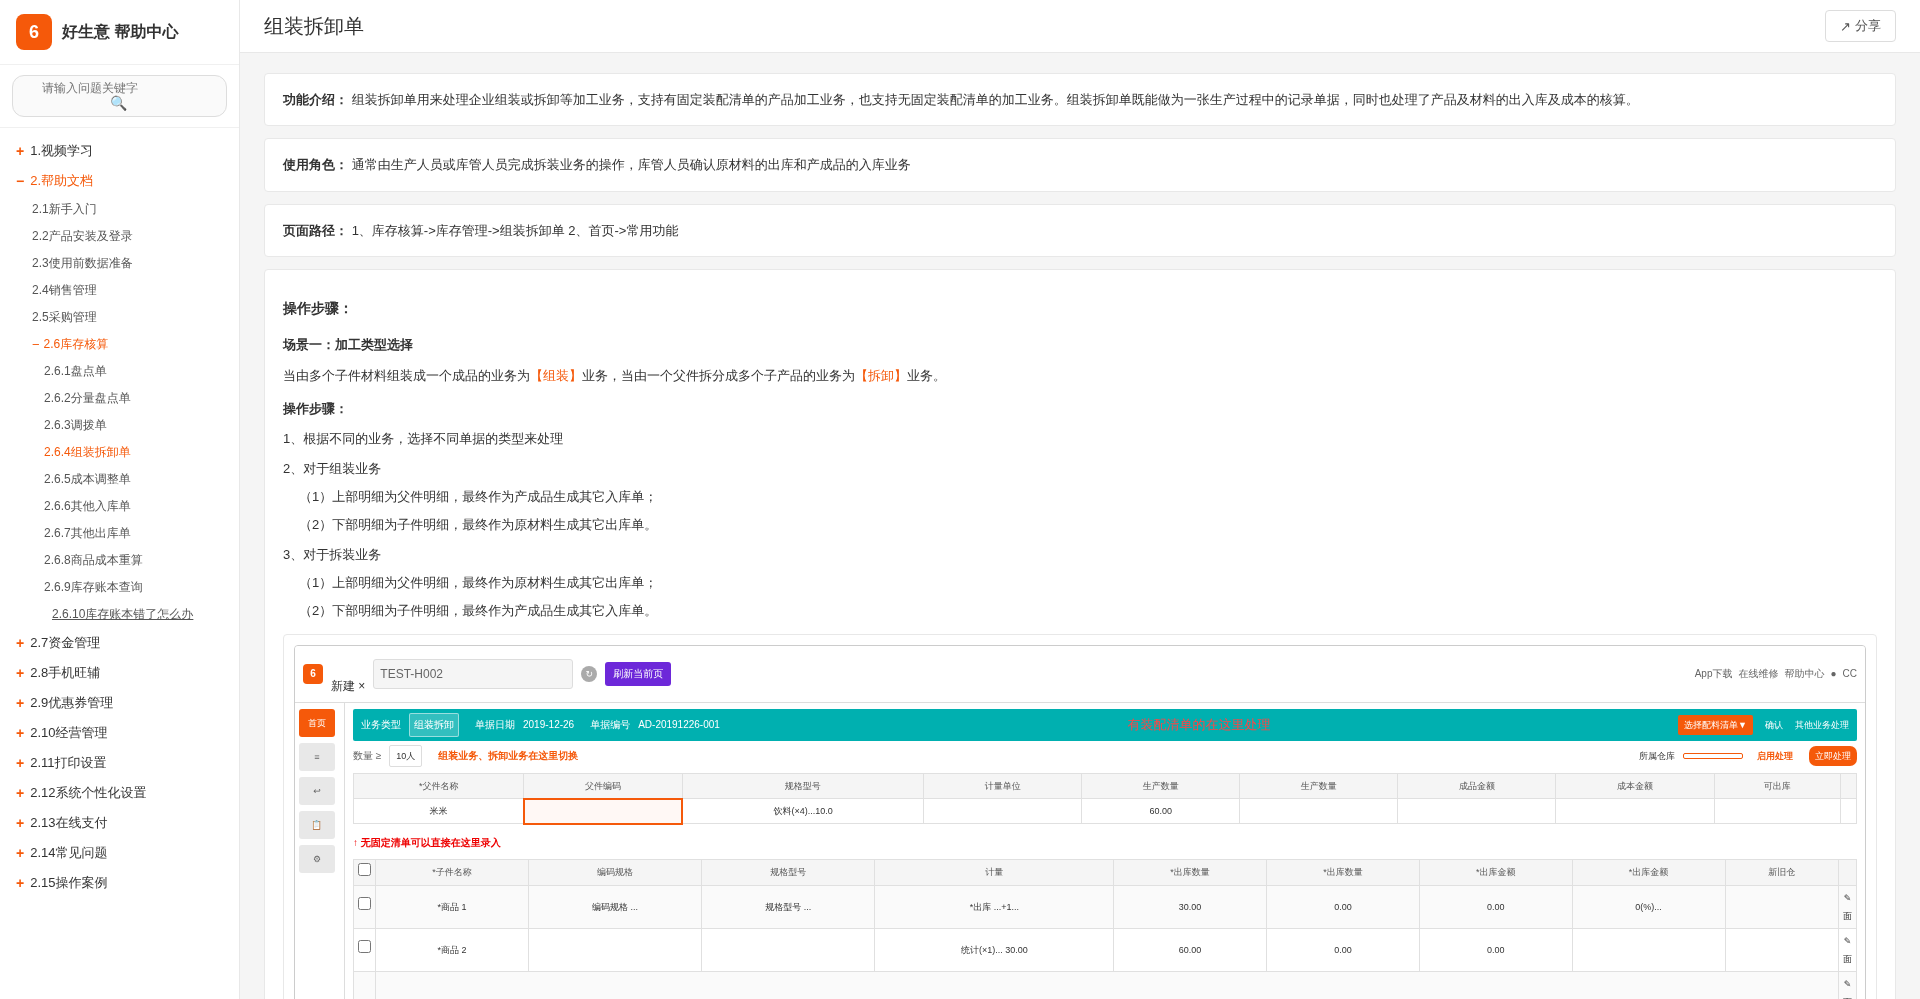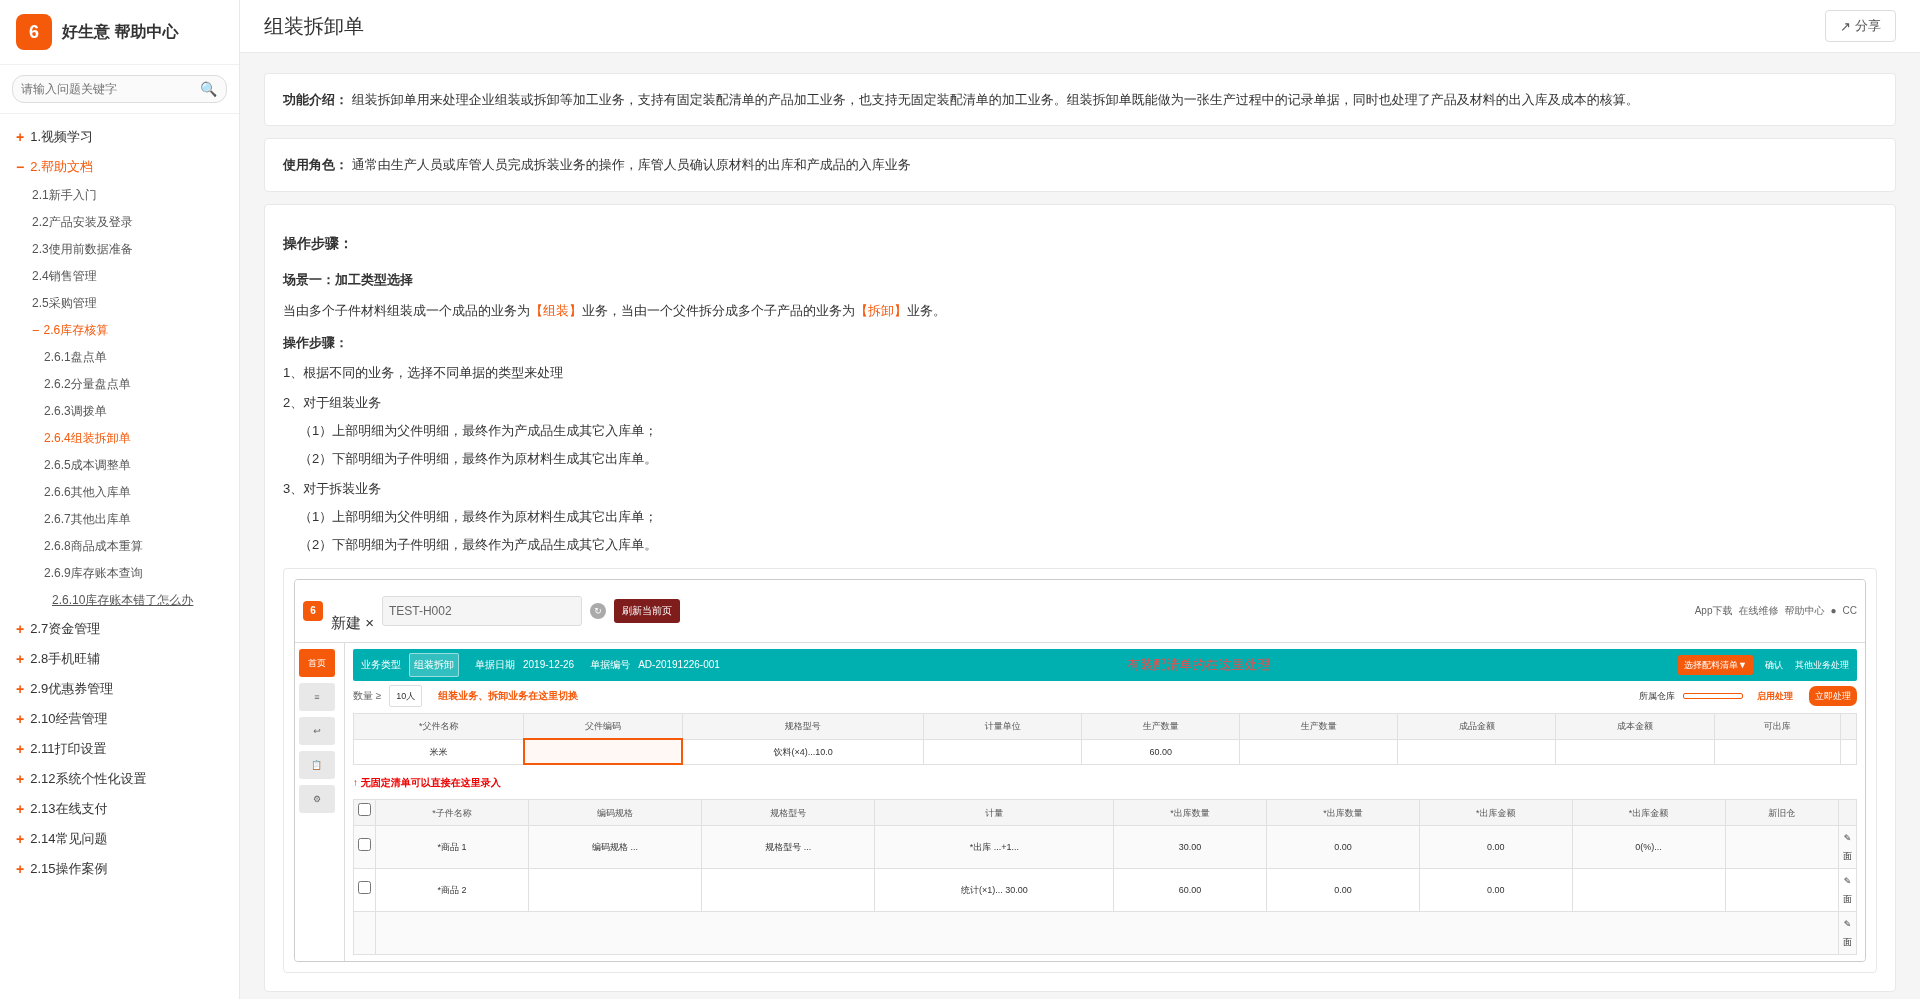--- a/index.html
+++ b/index.html
@@ -51,20 +51,21 @@
       border-bottom: 1px solid #f0f0f0;
     }
 
     #search-wrapper {
       display: flex;
       align-items: center;
       border: 1px solid #ddd;
       border-radius: 12px;
       padding: 5px 8px;
       background: #fafafa;
+      flex-direction: column;
     }
 
     #search-input {
       border: none;
       outline: none;
       background: transparent;
       flex: 1;
       font-size: 12px;
       color: #333;
     }
@@ -238,21 +239,21 @@
       background: #f5f5f5;
       border: 1px solid #ddd;
       border-radius: 3px;
       padding: 2px 6px;
       font-size: 12px;
       color: #666;
       max-width: 200px;
     }
 
     .sim-orange-btn {
-      background: #7f1d1d;
+      background: #6d28d9;
       color: white;
       border: none;
       border-radius: 3px;
       padding: 2px 8px;
       font-size: 10px;
       cursor: pointer;
     }
 
     .sim-icons {
       display: flex;
@@ -500,20 +501,24 @@
     <div class="info-box">
       <span class="bold-label">功能介绍：</span>
       <span>组装拆卸单用来处理企业组装或拆卸等加工业务，支持有固定装配清单的产品加工业务，也支持无固定装配清单的加工业务。组装拆卸单既能做为一张生产过程中的记录单据，同时也处理了产品及材料的出入库及成本的核算。</span>
     </div>
 
     <div class="info-box">
       <span class="bold-label">使用角色：</span>
       <span>通常由生产人员或库管人员完成拆装业务的操作，库管人员确认原材料的出库和产成品的入库业务</span>
     </div>
 
+    <div class="info-box">
+      <span class="bold-label">页面路径：</span>
+      <span>1、库存核算-&gt;库存管理-&gt;组装拆卸单 2、首页-&gt;常用功能</span>
+    </div>
 
     <div class="content-block">
       <div class="section-header">操作步骤：</div>
 
       <div style="font-weight:bold;margin-bottom:6px;">
         <span>场景一：加工类型选择</span>
       </div>
 
       <div style="margin-bottom:8px;line-height:1.8;">
         当由多个子件材料组装成一个成品的业务为<span class="orange-text">【组装】</span>业务，当由一个父件拆分成多个子产品的业务为<span class="orange-text">【拆卸】</span>业务。
@@ -529,21 +534,21 @@
 
       <div style="margin-bottom:2px;">3、对于拆装业务</div>
       <div class="indent-1" style="margin-bottom:2px;">（1）上部明细为父件明细，最终作为原材料生成其它出库单；</div>
       <div class="indent-1" style="margin-bottom:10px;">（2）下部明细为子件明细，最终作为产成品生成其它入库单。</div>
 
       <div class="screenshot-box" style="position:relative;">
         <div class="sim-screenshot">
 
           <div class="sim-top-bar">
             <div class="sim-orange-logo">6</div>
-            <span style="font-size:15px;color:#333;margin-top:24px;">新建 ×</span>
+            <span style="font-size:12px;color:#333;margin-top:24px;">新建 ×</span>
             <div class="sim-url-bar">TEST-H002</div>
             <div style="width:16px;height:16px;background:#aaa;border-radius:50%;display:flex;align-items:center;justify-content:center;font-size:9px;color:white;">↻</div>
             <div class="sim-orange-btn">刷新当前页</div>
             <div style="flex:1"></div>
             <div class="sim-icons">
               <span>App下载</span>
               <span>在线维修</span>
               <span>帮助中心</span>
               <span>●</span>
               <span>CC</span>

